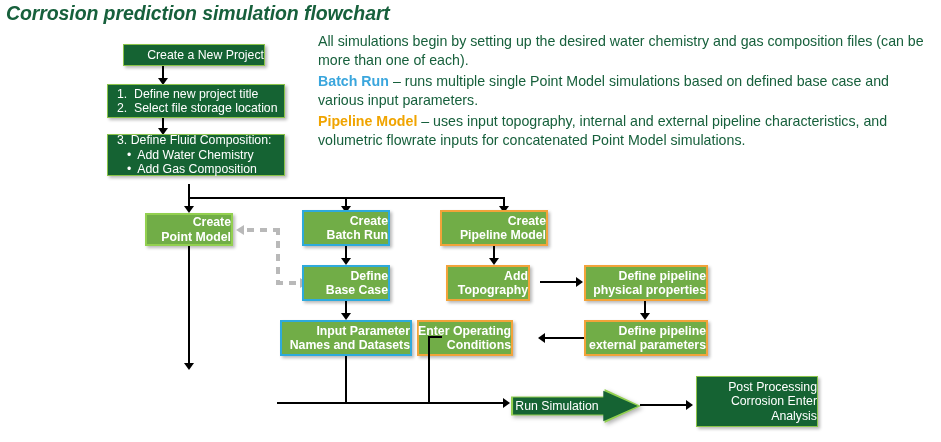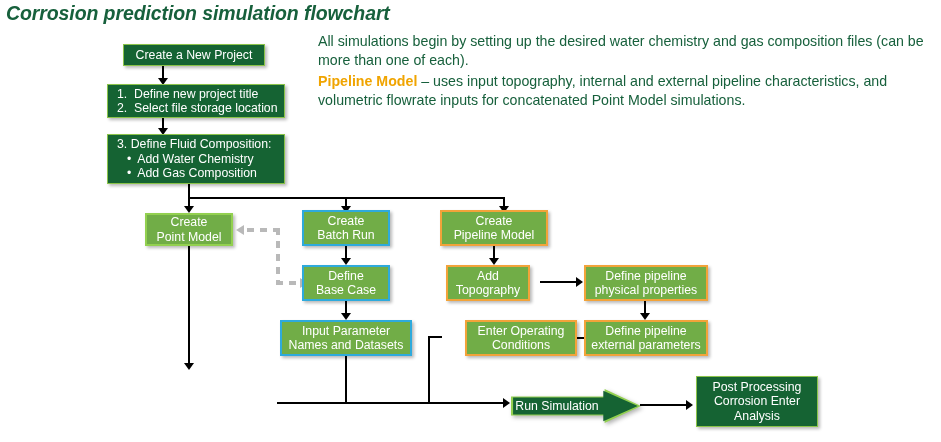--- a/index.html
+++ b/index.html
@@ -46,37 +46,37 @@
   .lead-point   { font-weight: bold; color: #17603c; }
   .lead-batch   { font-weight: bold; color: #3aa6dd; }
   .lead-pipe    { font-weight: bold; color: #f0a400; }
 
   
   .box {
     position: absolute;
     box-sizing: border-box;
     display: flex;
     flex-direction: column;
-    align-items: center;
+    align-items: flex-end;
     justify-content: center;
     text-align: center;
     color: #ffffff;
     font-size: 12.3px;
     line-height: 14.5px;
     box-shadow: 2px 2px 3px rgba(0,0,0,0.28);
   }
   .box .ln { display: block; white-space: nowrap; }
 
   
   .dark {
     background: #156333;
     border: 1.5px solid #8bc34a;
   }
   
-  .mid  { background: #71ad47; }
+  .mid  { background: #71ad47; font-weight: bold; }
   .bd-green  { border: 2.5px solid #93d050; }
   .bd-blue   { border: 2.5px solid #2eaadc; }
   .bd-orange { border: 2.5px solid #f2a33a; }
 
   
   .listbox {
     align-items: flex-start;
     text-align: left;
     padding-left: 9px;
   }
@@ -178,20 +178,23 @@
 
 <div id="root">
 
   <div id="title">Corrosion prediction simulation flowchart</div>
 
   <div id="desc">
     <p>
       <span>All simulations begin by setting up the desired water chemistry and gas composition files (can be more than one of each).</span>
     </p>
     <p>
+      <span class="lead-batch">Batch Run</span><span> – runs multiple single Point Model simulations based on defined base case and various input parameters.</span>
+    </p>
+    <p>
       <span class="lead-pipe">Pipeline Model</span><span> – uses input topography, internal and external pipeline characteristics, and volumetric flowrate inputs for concatenated Point Model simulations.</span>
     </p>
   </div>
 
   <div class="box dark" style="left:123px; top:44px; width:142px; height:22px;">
     <span class="ln">Create a New Project</span>
   </div>
 
   <div class="ln-v" style="left:161.5px; top:66px; height:14px;"></div>
   <div class="arrow-d" style="left:157.5px; top:78px;"></div>
@@ -203,21 +206,21 @@
     </div>
     <div class="row">
       <span class="num">2.</span>
       <span>Select file storage location</span>
     </div>
   </div>
 
   <div class="ln-v" style="left:161.5px; top:118px; height:12px;"></div>
   <div class="arrow-d" style="left:157.5px; top:128px;"></div>
 
-  <div class="box dark listbox" style="left:107px; top:134px; width:178px; height:50px;">
+  <div class="box dark listbox" style="left:107px; top:134px; width:178px; height:42px;">
     <div class="row">
       <span>3. Define Fluid Composition:</span>
     </div>
     <div class="row ind">
       <span class="bullet">•</span>
       <span>Add Water Chemistry</span>
     </div>
     <div class="row ind">
       <span class="bullet">•</span>
       <span>Add Gas Composition</span>
@@ -298,21 +301,21 @@
   <div class="arrow-d" style="left:640px; top:313px;"></div>
 
   <div class="box mid bd-orange" style="left:584px; top:320px; width:124px; height:36px;">
     <span class="ln">Define pipeline</span>
     <span class="ln">external parameters</span>
   </div>
 
   <div class="ln-h" style="left:545px; top:337px; width:39px;"></div>
   <div class="arrow-l" style="left:538px; top:333px;"></div>
 
-  <div class="box mid bd-orange" style="left:465px; top:320px; width:112px; height:36px;">
+  <div class="box mid bd-orange" style="left:417px; top:320px; width:96px; height:36px;">
     <span class="ln">Enter Operating</span>
     <span class="ln">Conditions</span>
   </div>
 
   <div class="ln-h" style="left:428px; top:336px; width:14px;"></div>
   <div class="ln-v" style="left:428px; top:336px; height:67px;"></div>
 
 
   <div class="ln-h" style="left:277px; top:402px; width:228px;"></div>
   <div class="arrow-r" style="left:503px; top:398px;"></div>

